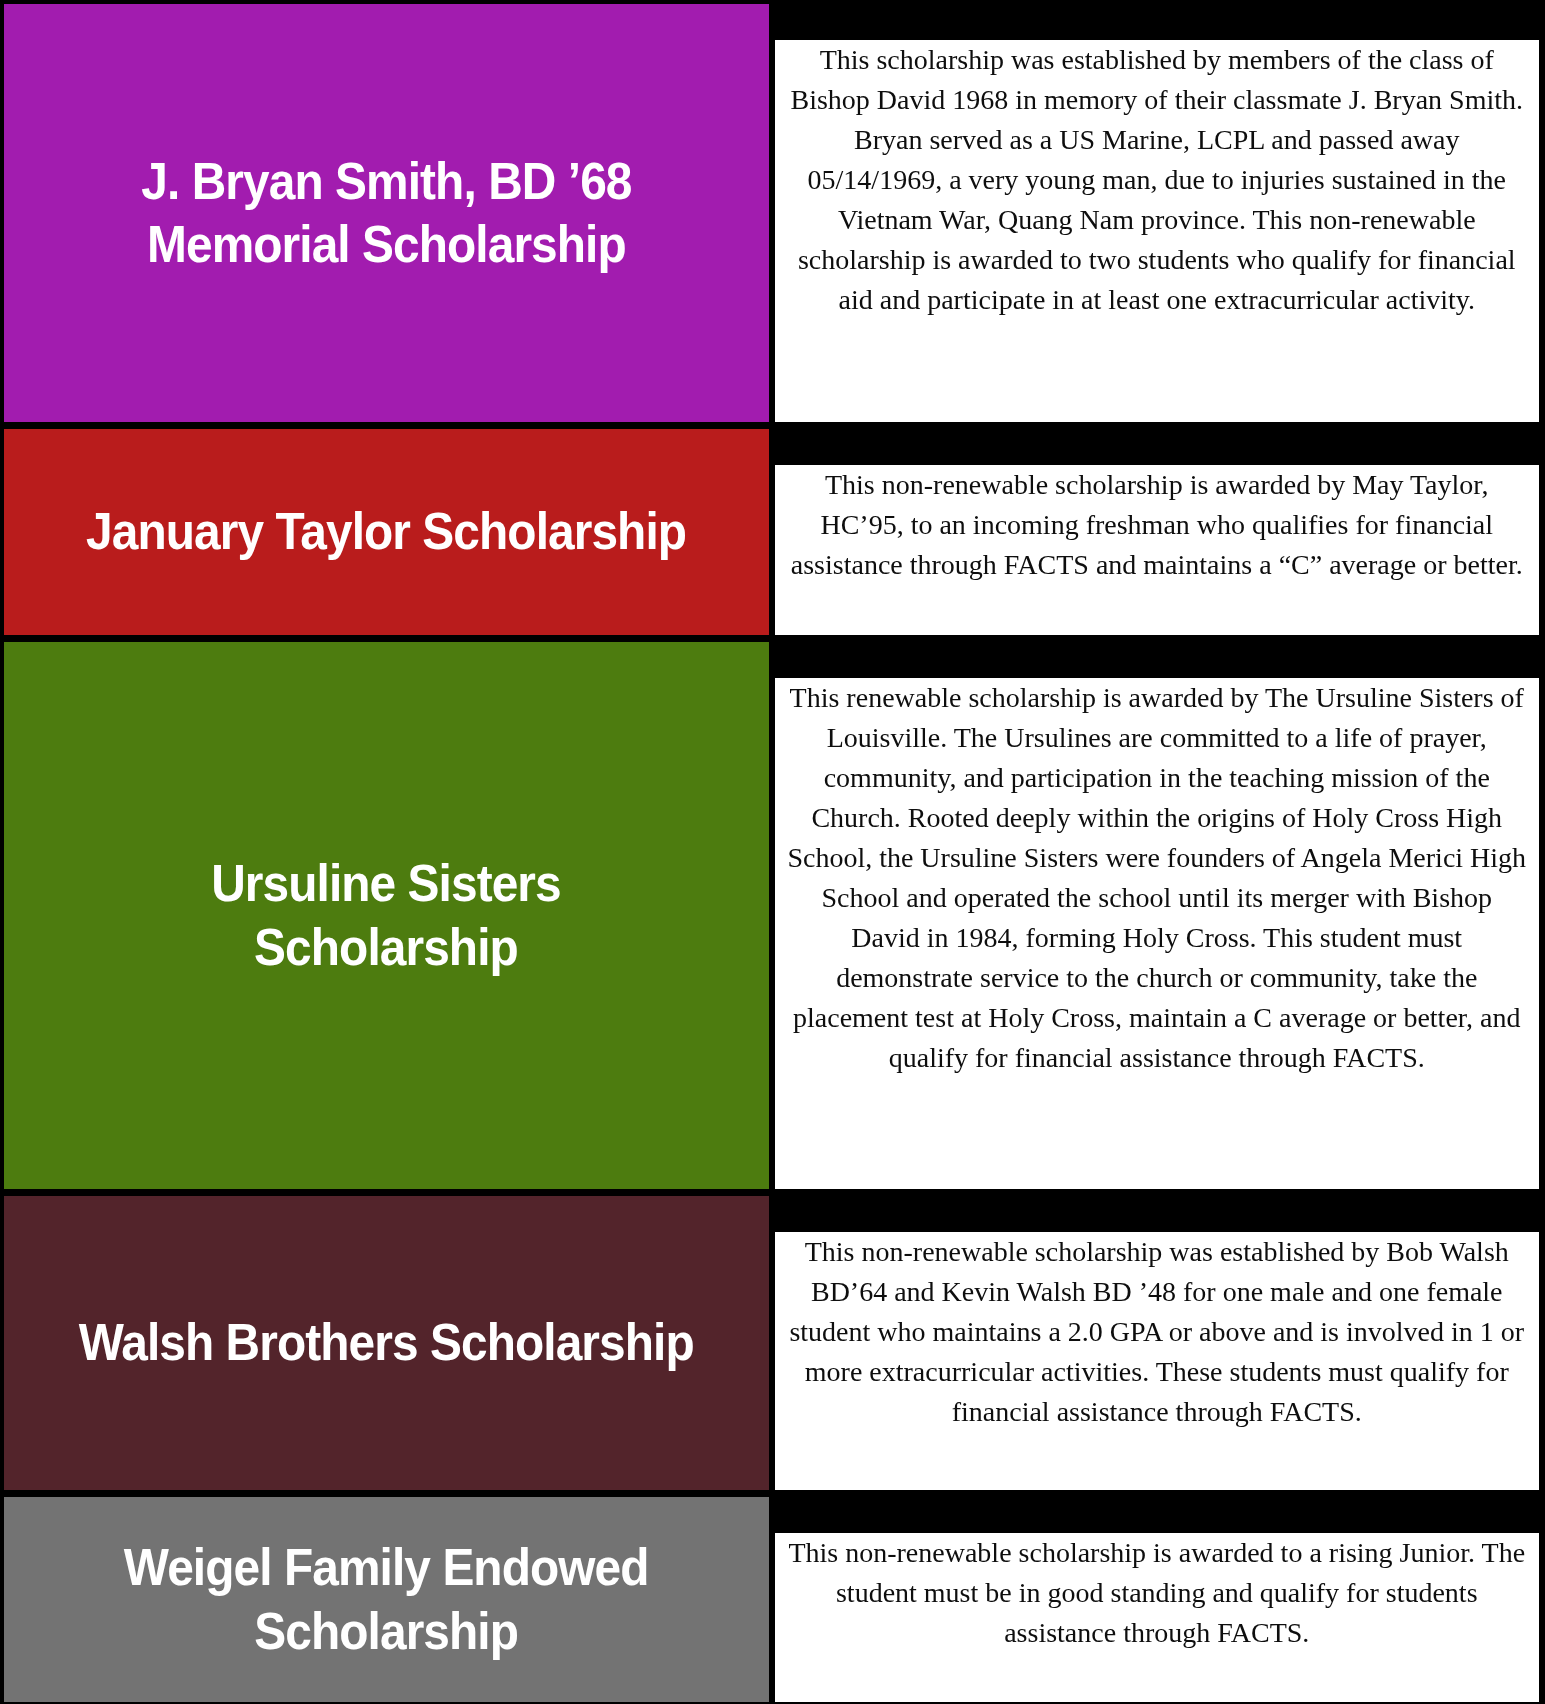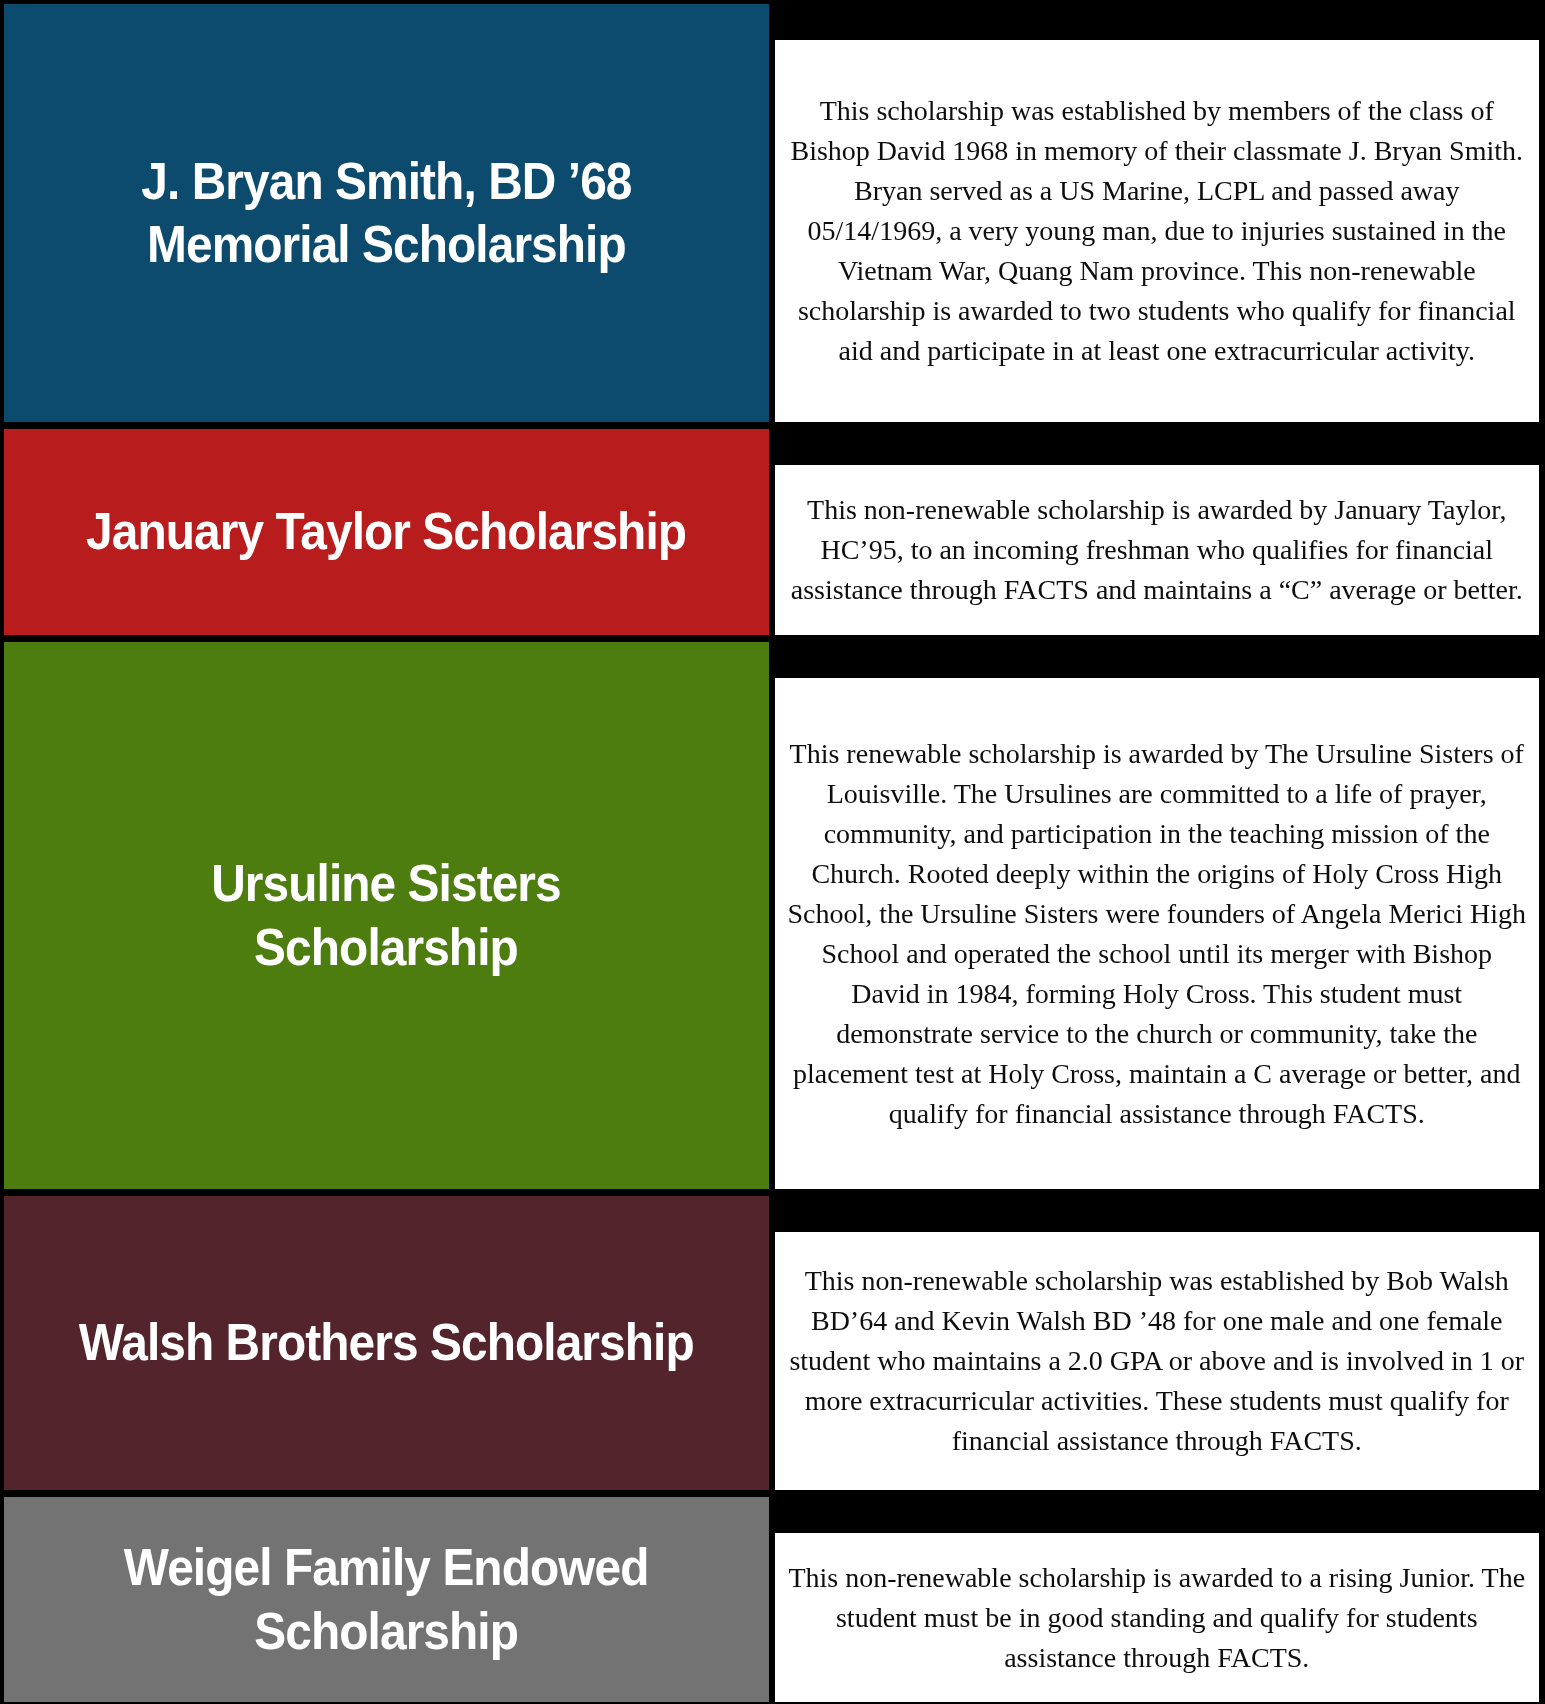--- a/index.html
+++ b/index.html
@@ -38,55 +38,54 @@
     letter-spacing: -1px;
     color: #ffffff;
     text-align: center;
     white-space: pre-line;
     transform: scaleX(0.92);
     transform-origin: center;
   }
   .desc-cell {
     background: #ffffff;
     display: flex;
-    align-items: center;
     justify-content: center;
     padding: 0 12px;
     overflow: hidden;
     margin-top: 36px;
   }
   .desc-text {
     font-family: "Liberation Serif", "DejaVu Serif", serif;
     font-size: 28px;
     line-height: 40px;
     color: #0e0e0e;
     text-align: center;
   }
 </style>
 </head>
 <body>
 
 <div class="scholarship-table">
 
   <div class="table-row">
-    <div class="title-cell" style="background-color: #0c4a6e; align-items: center;">
+    <div class="title-cell" style="background-color: #a21caf; align-items: center;">
       <div class="title-text">J. Bryan Smith, BD ’68
 Memorial Scholarship</div>
     </div>
     <div class="desc-cell">
       <div class="desc-text">This scholarship was established by members of the class of Bishop David 1968 in memory of their classmate J. Bryan Smith. Bryan served as a US Marine, LCPL and passed away 05/14/1969, a very young man, due to injuries sustained in the Vietnam War, Quang Nam province. This non-renewable scholarship is awarded to two students who qualify for financial aid and participate in at least one extracurricular activity.</div>
     </div>
   </div>
 
   <div class="table-row">
     <div class="title-cell" style="background-color: #b91c1c;">
       <div class="title-text">January Taylor Scholarship</div>
     </div>
     <div class="desc-cell">
-      <div class="desc-text">This non-renewable scholarship is awarded by January Taylor, HC’95, to an incoming freshman who qualifies for financial assistance through FACTS and maintains a “C” average or better.</div>
+      <div class="desc-text">This non-renewable scholarship is awarded by May Taylor, HC’95, to an incoming freshman who qualifies for financial assistance through FACTS and maintains a “C” average or better.</div>
     </div>
   </div>
 
   <div class="table-row">
     <div class="title-cell" style="background-color: #4d7c0f;">
       <div class="title-text">Ursuline Sisters
 Scholarship</div>
     </div>
     <div class="desc-cell">
       <div class="desc-text">This renewable scholarship is awarded by The Ursuline Sisters of Louisville. The Ursulines are committed to a life of prayer, community, and participation in the teaching mission of the Church. Rooted deeply within the origins of Holy Cross High School, the Ursuline Sisters were founders of Angela Merici High School and operated the school until its merger with Bishop David in 1984, forming Holy Cross. This student must demonstrate service to the church or community, take the placement test at Holy Cross, maintain a C average or better, and qualify for financial assistance through FACTS.</div>

